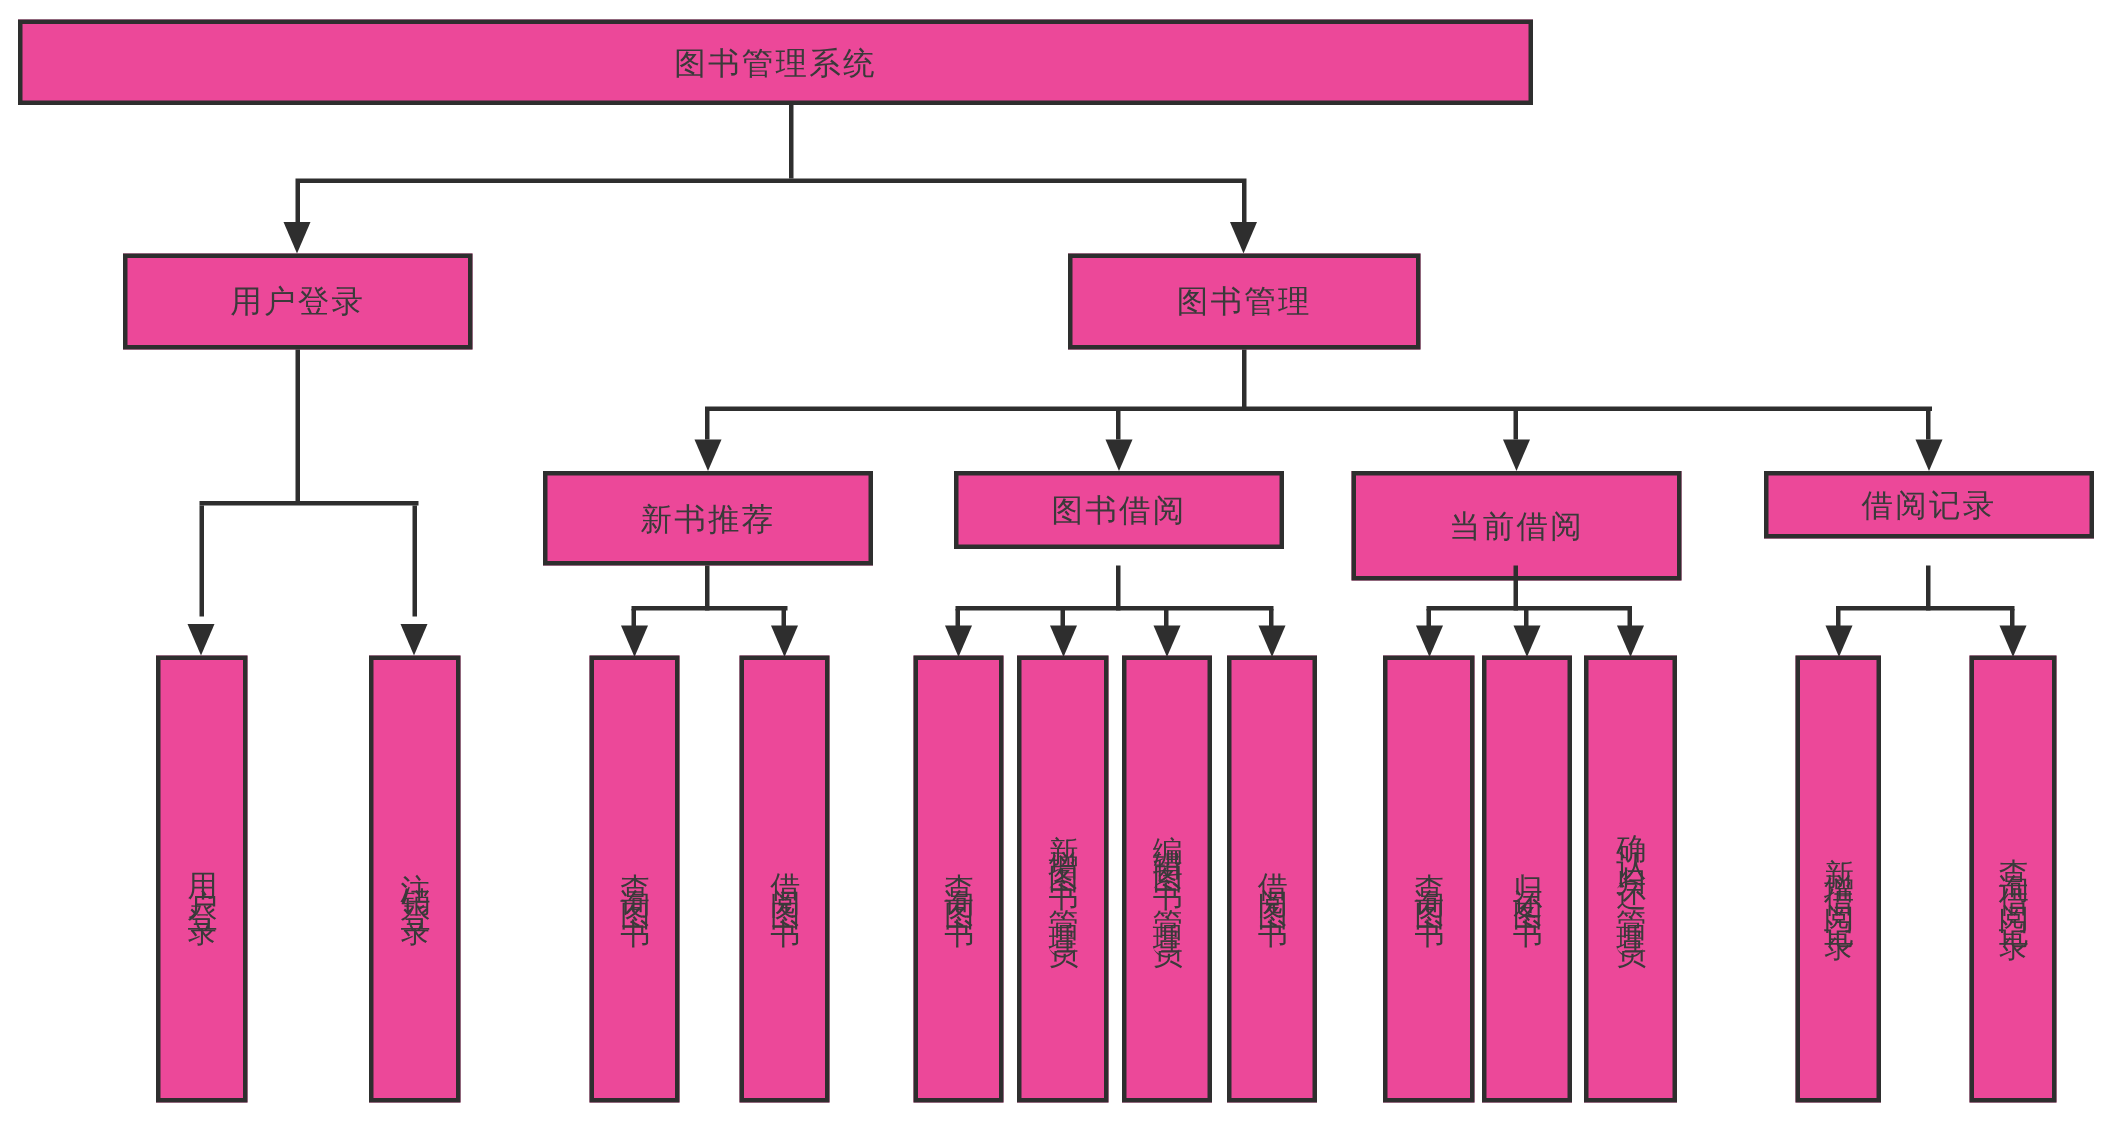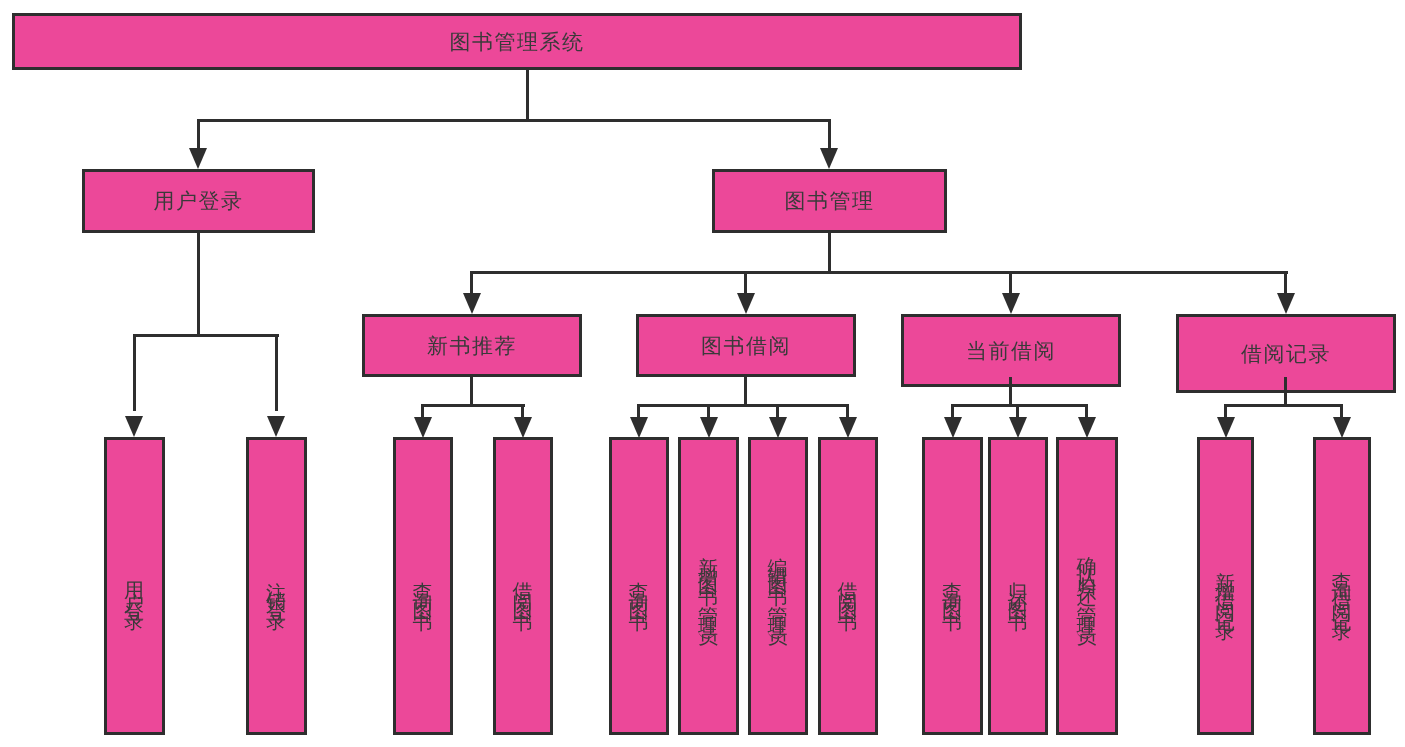--- a/index.html
+++ b/index.html
@@ -81,27 +81,27 @@
   <div class="box" style="left:82px; top:169px; width:233px; height:64px;">
     <span class="hlabel">用户登录</span>
   </div>
   <div class="box" style="left:712px; top:169px; width:235px; height:64px;">
     <span class="hlabel">图书管理</span>
   </div>
 
   <div class="box" style="left:362px; top:314px; width:220px; height:63px;">
     <span class="hlabel">新书推荐</span>
   </div>
-  <div class="box" style="left:636px; top:314px; width:220px; height:63px;">
+  <div class="box" style="left:636px; top:314px; width:220px; height:52px;">
     <span class="hlabel">图书借阅</span>
   </div>
   <div class="box" style="left:901px; top:314px; width:220px; height:73px;">
     <span class="hlabel">当前借阅</span>
   </div>
-  <div class="box" style="left:1176px; top:314px; width:220px; height:79px;">
+  <div class="box" style="left:1176px; top:314px; width:220px; height:45px;">
     <span class="hlabel">借阅记录</span>
   </div>
 
   <div class="box" style="left:104px; top:437px; width:61px; height:298px;">
     <span class="vtext">用户登录</span>
   </div>
   <div class="box" style="left:246px; top:437px; width:61px; height:298px;">
     <span class="vtext">注销登录</span>
   </div>
 

